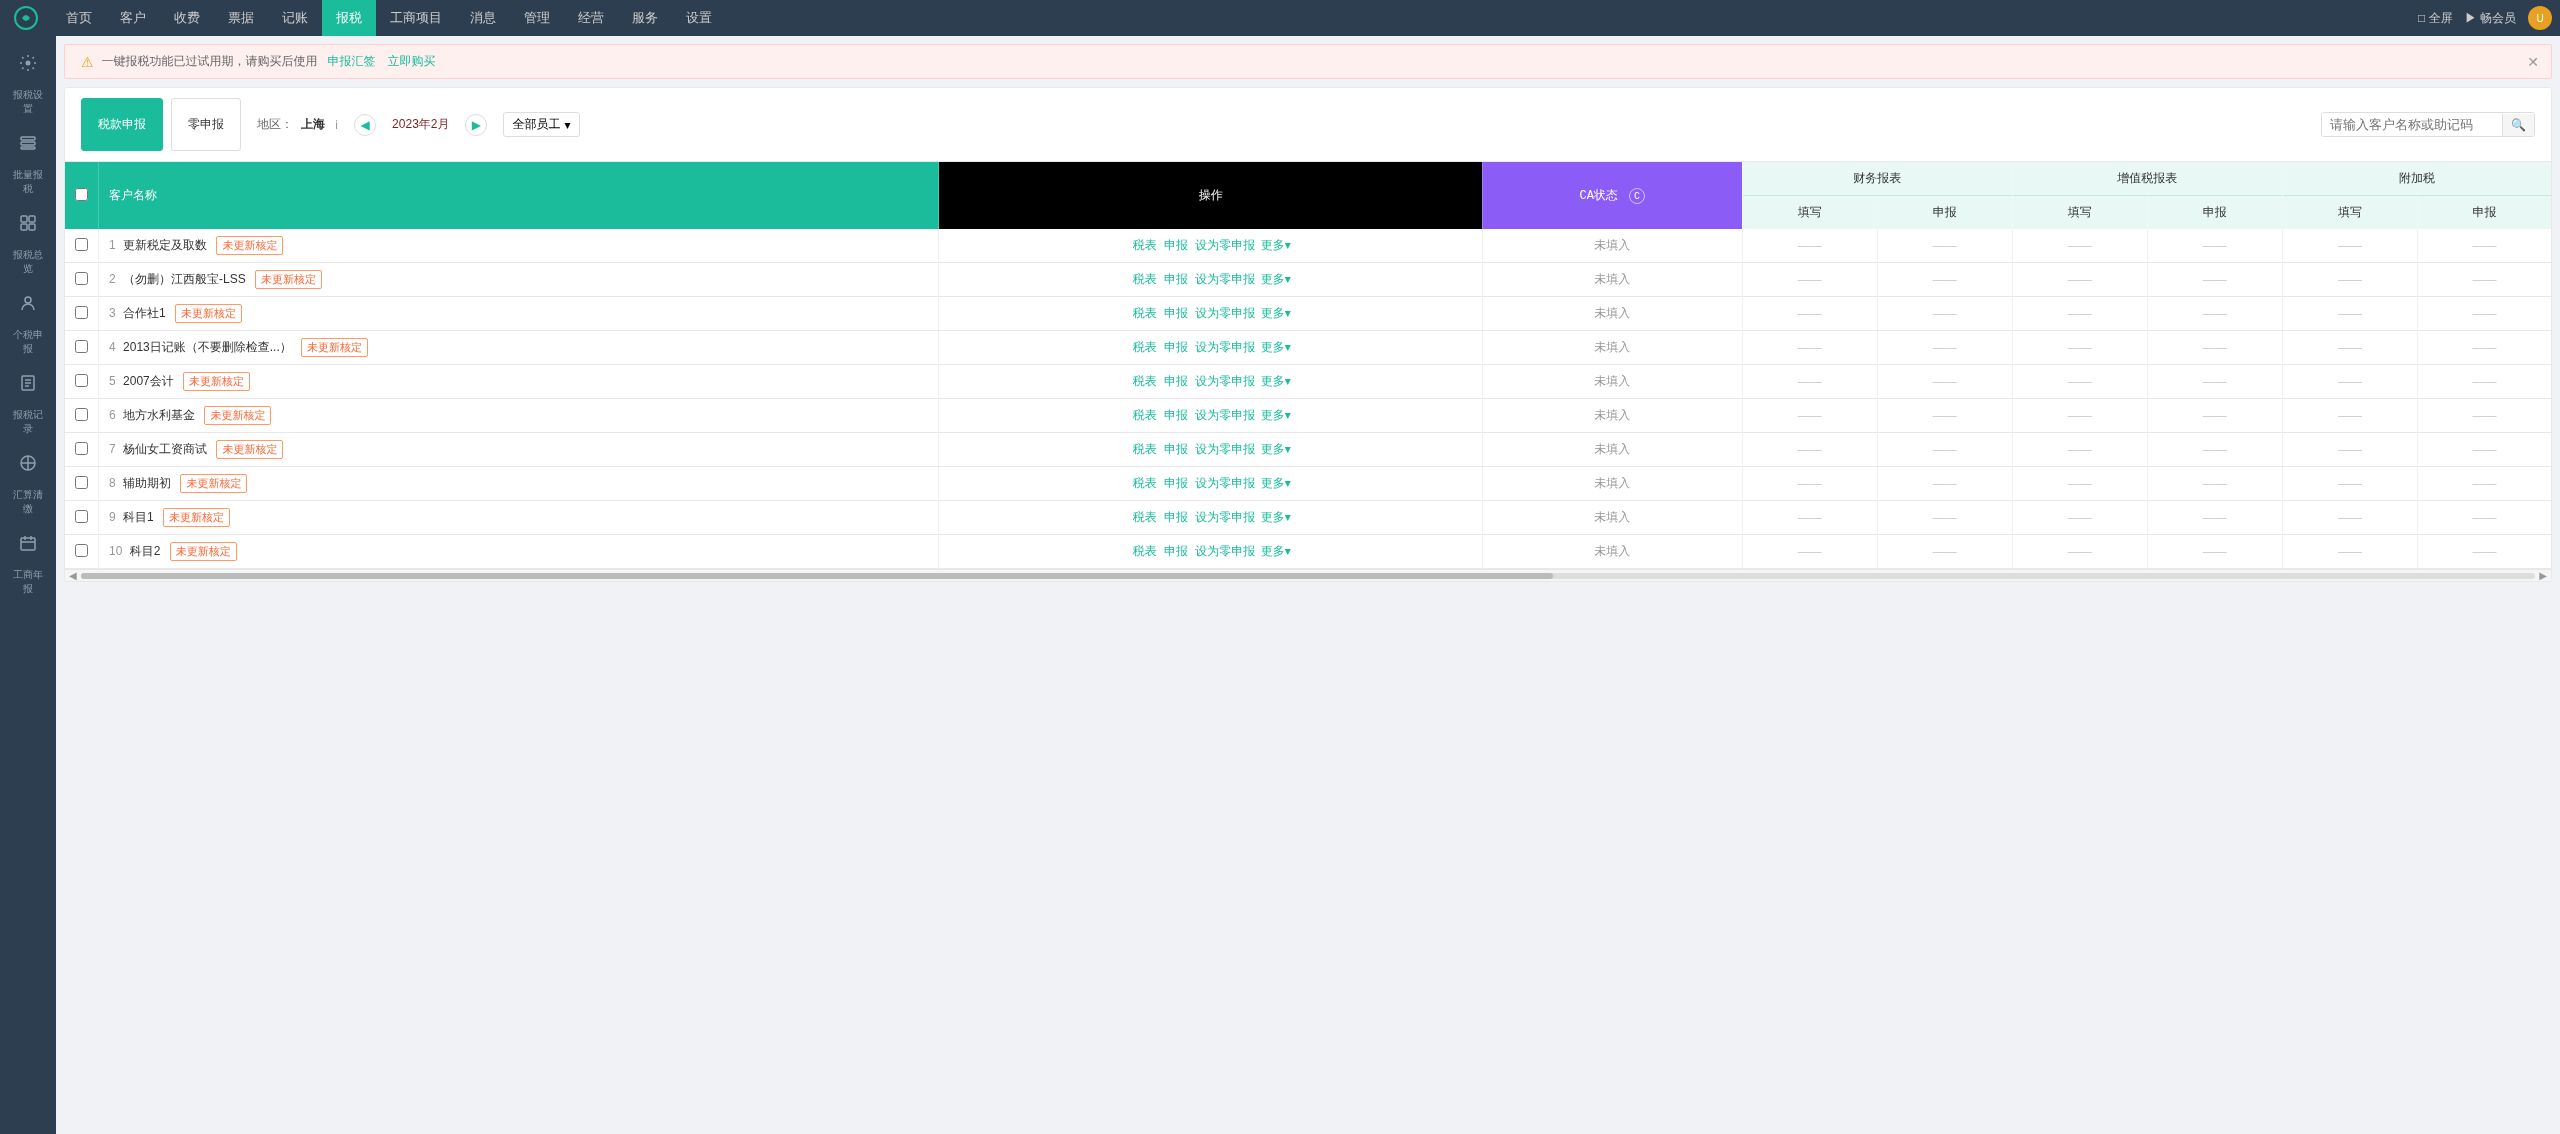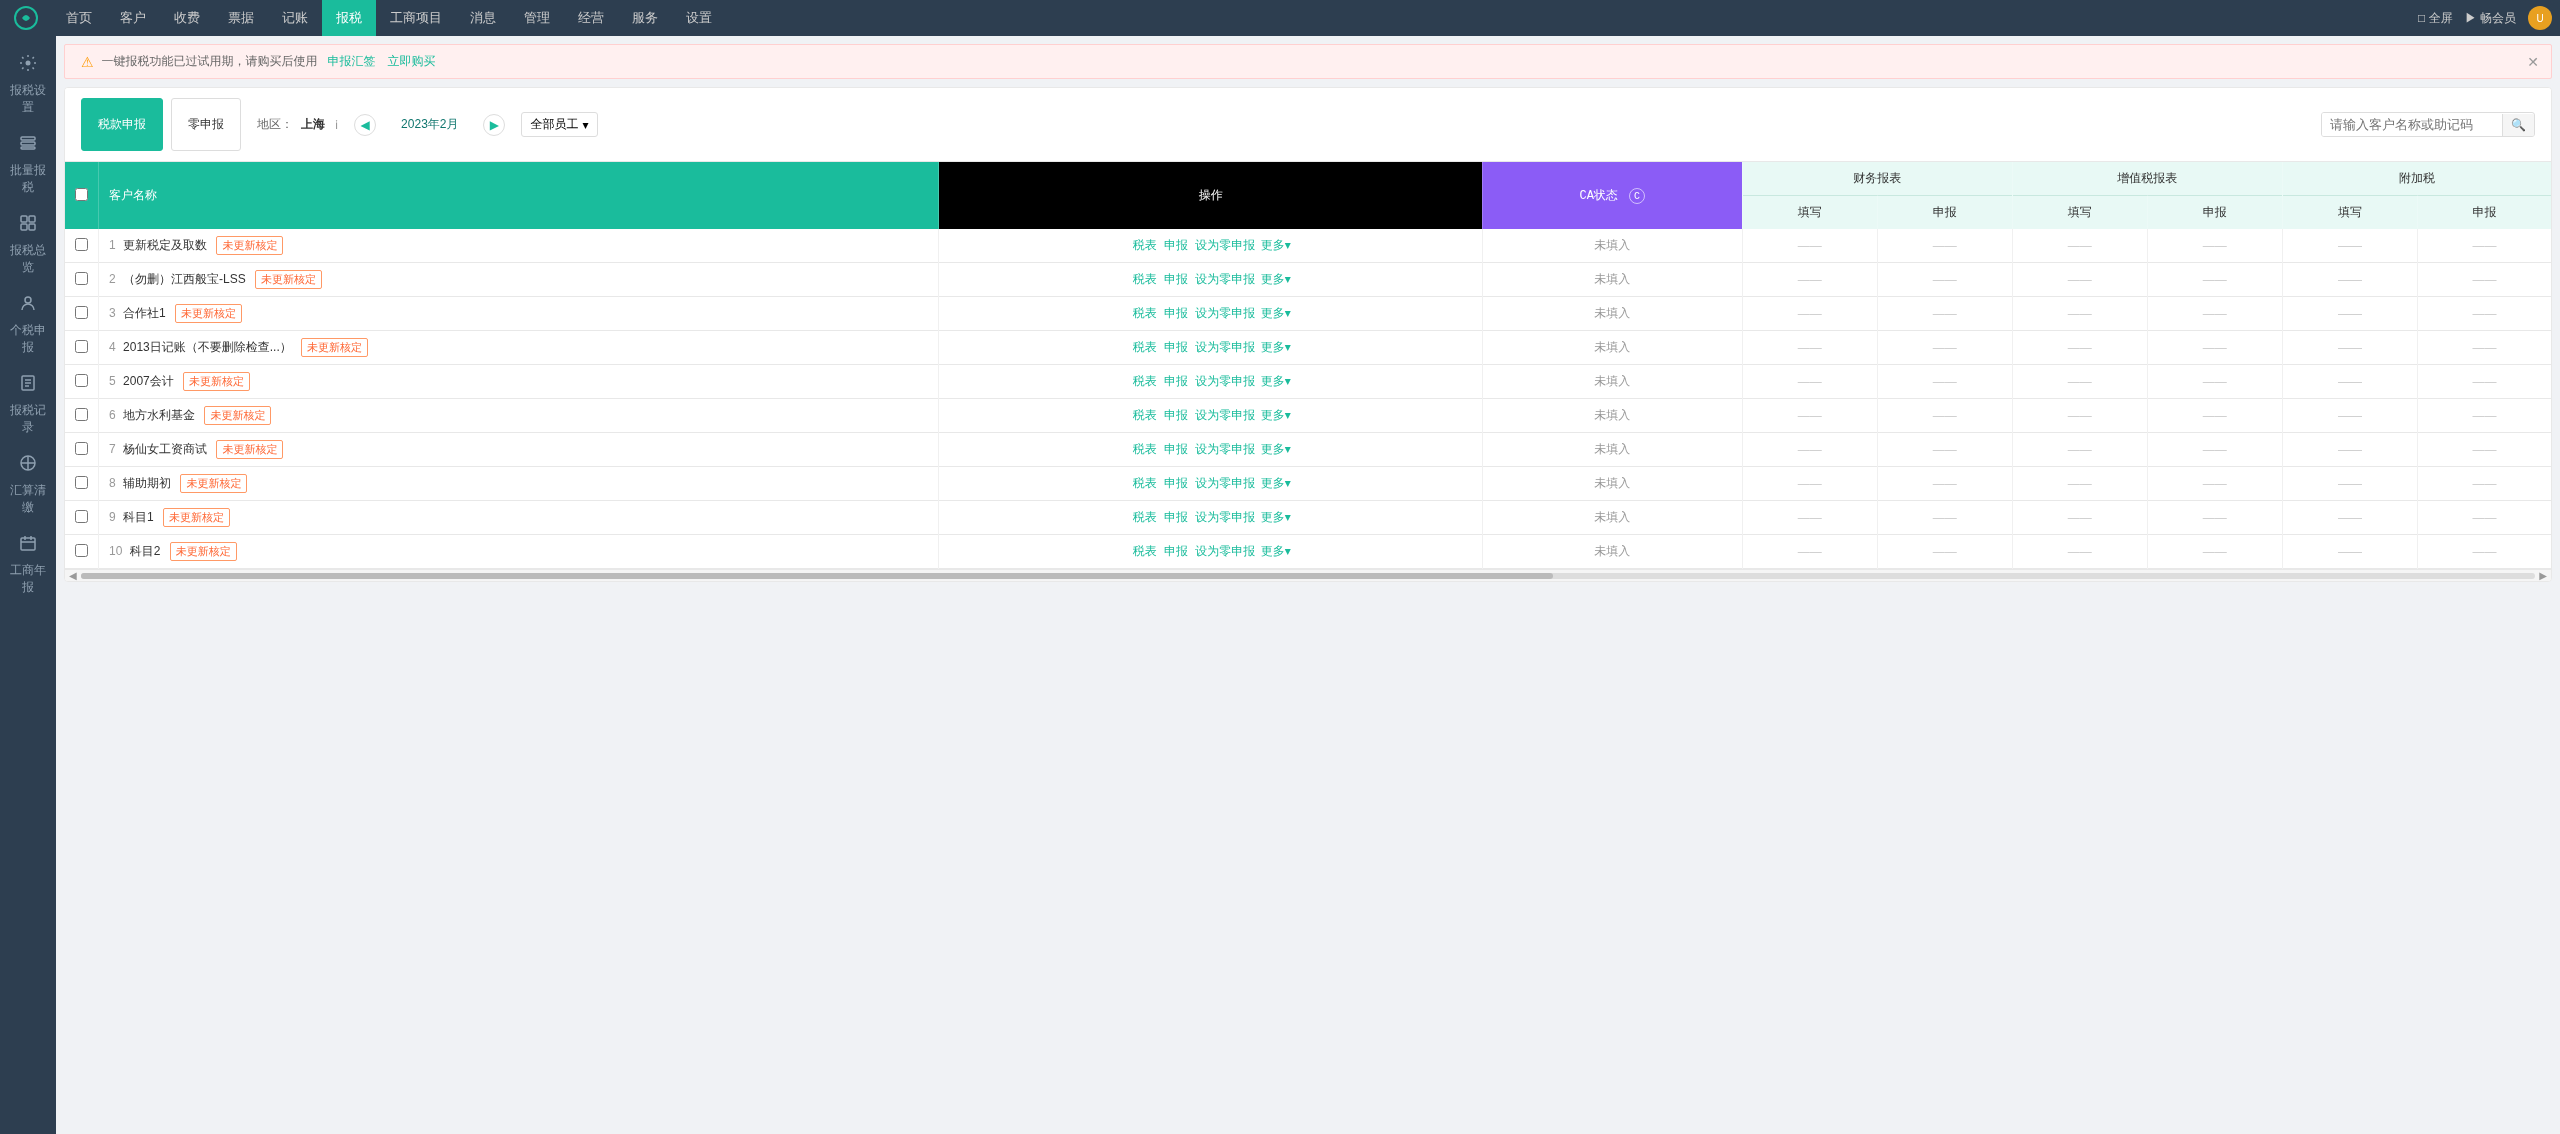--- a/index.html
+++ b/index.html
@@ -68,23 +68,23 @@
       flex-shrink: 0;
     }
     .sidebar-item {
       width: 44px;
       padding: 8px 4px;
       display: flex;
       flex-direction: column;
       align-items: center;
       color: #8fa0b0;
       cursor: pointer;
-      font-size: 12px;
+      font-size: 10px;
       text-align: center;
-      gap: 8px;
+      gap: 14px;
     }
     .sidebar-item .icon {
       width: 22px;
       height: 22px;
       display: flex;
       align-items: center;
       justify-content: center;
     }
 
     
@@ -160,21 +160,21 @@
       border: 1px solid #ddd;
       border-radius: 50%;
       display: flex;
       align-items: center;
       justify-content: center;
       cursor: pointer;
       color: #1abc9c;
       font-size: 12px;
       background: #fff;
     }
-    .date-nav .date-text { font-size: 12px; color: #0f766e; margin: 0 21px; }
+    .date-nav .date-text { font-size: 12px; color: #7f1d1d; margin: 0 12px; }
     .staff-select {
       display: flex;
       align-items: center;
       border: 1px solid #ddd;
       border-radius: 3px;
       padding: 3px 8px;
       font-size: 12px;
       cursor: pointer;
       gap: 4px;
       margin-left: 8px;

